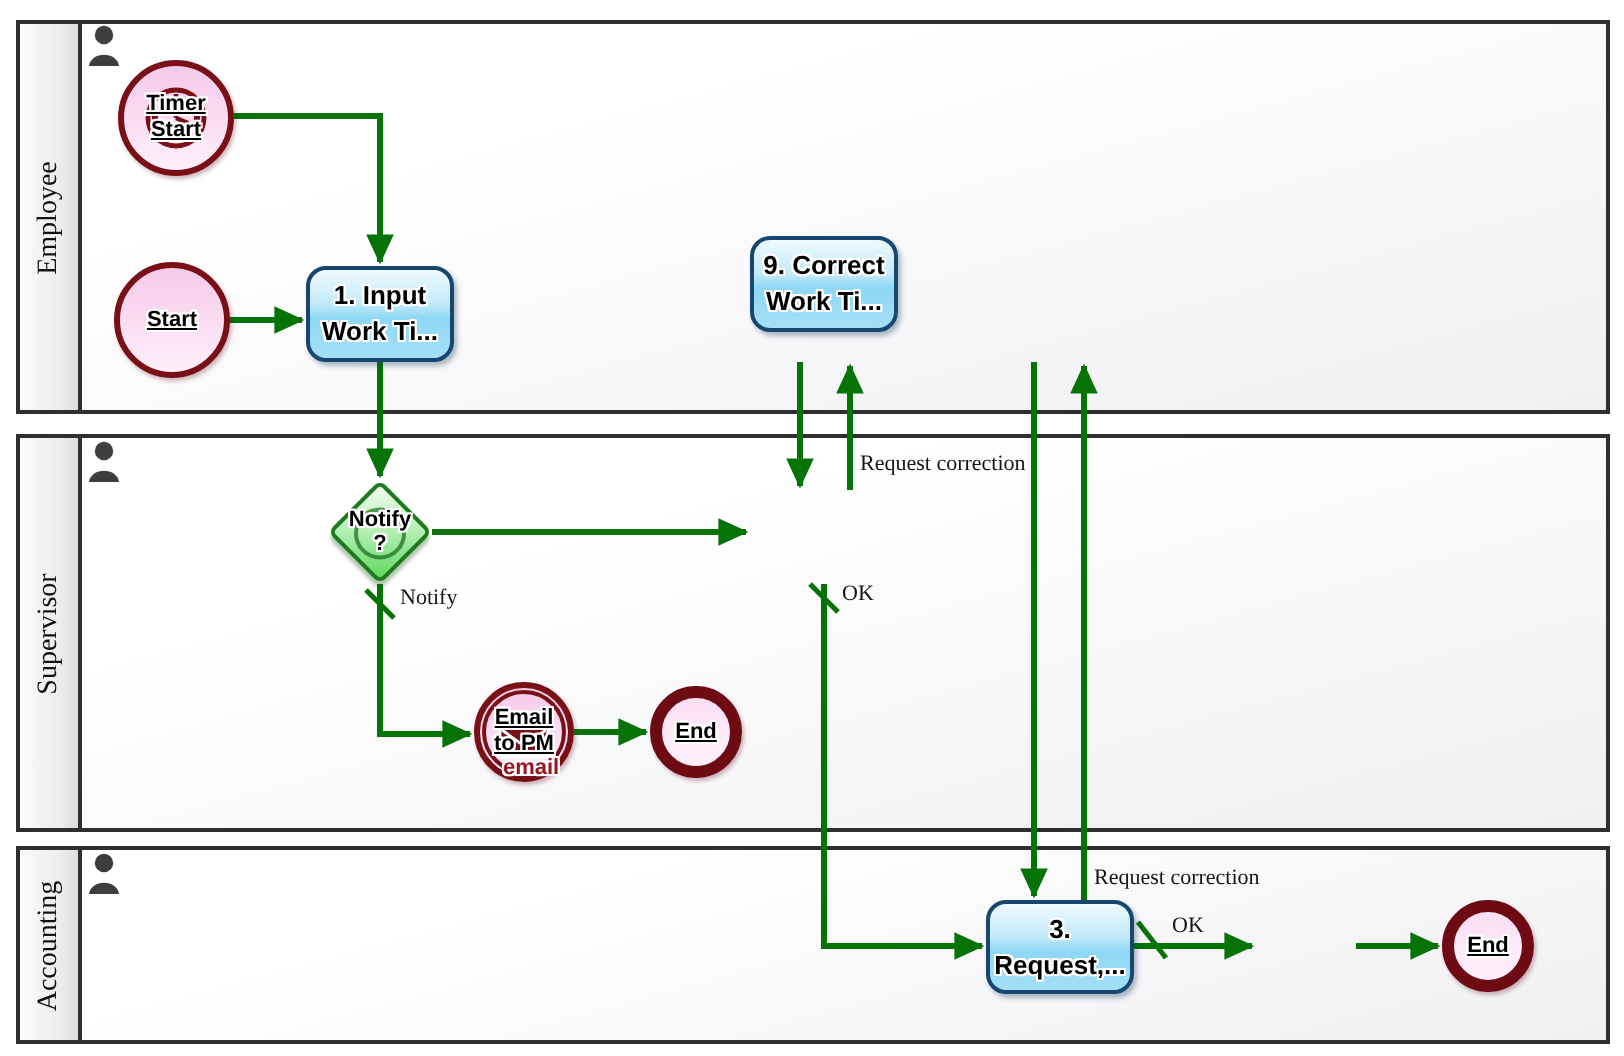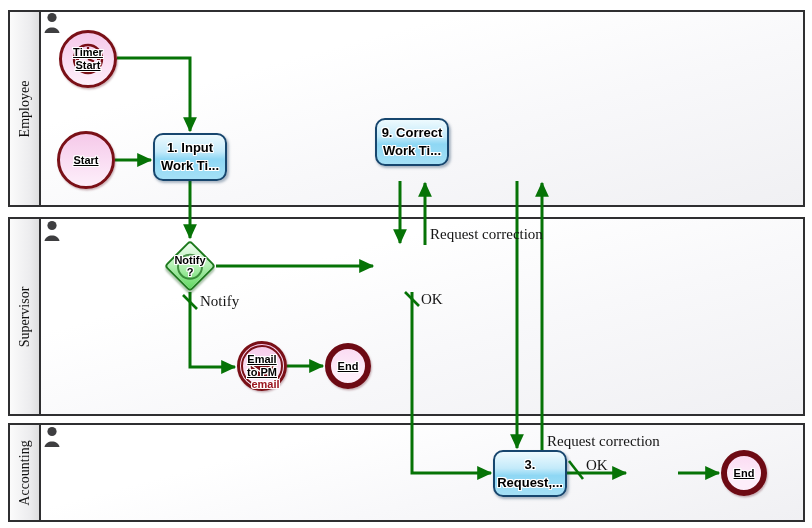--- a/index.html
+++ b/index.html
@@ -12,21 +12,21 @@
               background:linear-gradient(90deg,#fbfbfb 0%,#ececee 70%,#dededf 100%);}
   .lane-strip .vlabel{position:absolute;left:50%;top:50%;transform:translate(-50%,-50%) rotate(-90deg);
               white-space:nowrap;font-family:"Liberation Serif",serif;font-size:14px;color:#111;}
 
   .person{position:absolute;width:18px;height:22px;}
 
   
   .wires{position:absolute;left:0;top:0;width:812px;height:528px;pointer-events:none;}
 
   
-  .flabel{position:absolute;font-family:"Liberation Serif",serif;font-size:15px;color:#141414;white-space:nowrap;}
+  .flabel{position:absolute;font-family:"Liberation Serif",serif;font-size:11px;color:#141414;white-space:nowrap;}
 
   
   .task{position:absolute;width:74px;height:48px;box-sizing:border-box;border:2.5px solid #17466e;border-radius:10px;
         background:linear-gradient(180deg,#eefafe 0%,#c3eafa 38%,#8ed7f4 55%,#a5e0f6 100%);
         box-shadow:1.5px 2px 2.5px rgba(25,60,95,.35);
         display:flex;flex-direction:column;align-items:center;justify-content:center;
         font-size:13px;font-weight:bold;color:#000;line-height:1.35;text-align:center;}
   .halo{text-shadow:-1px -1px 0 #fff,1px -1px 0 #fff,-1px 1px 0 #fff,1px 1px 0 #fff,0 -1px 0 #fff,0 1px 0 #fff,-1px 0 0 #fff,1px 0 0 #fff;}
 
   

